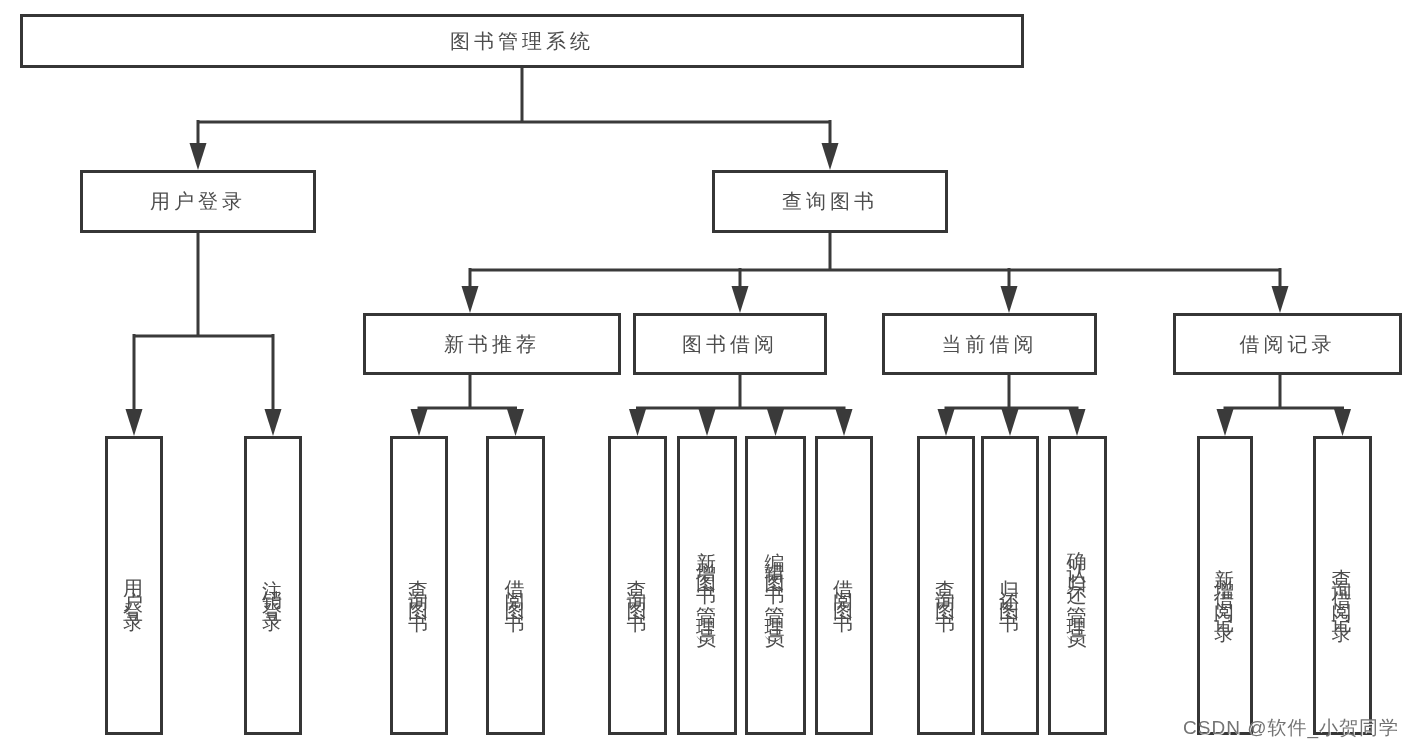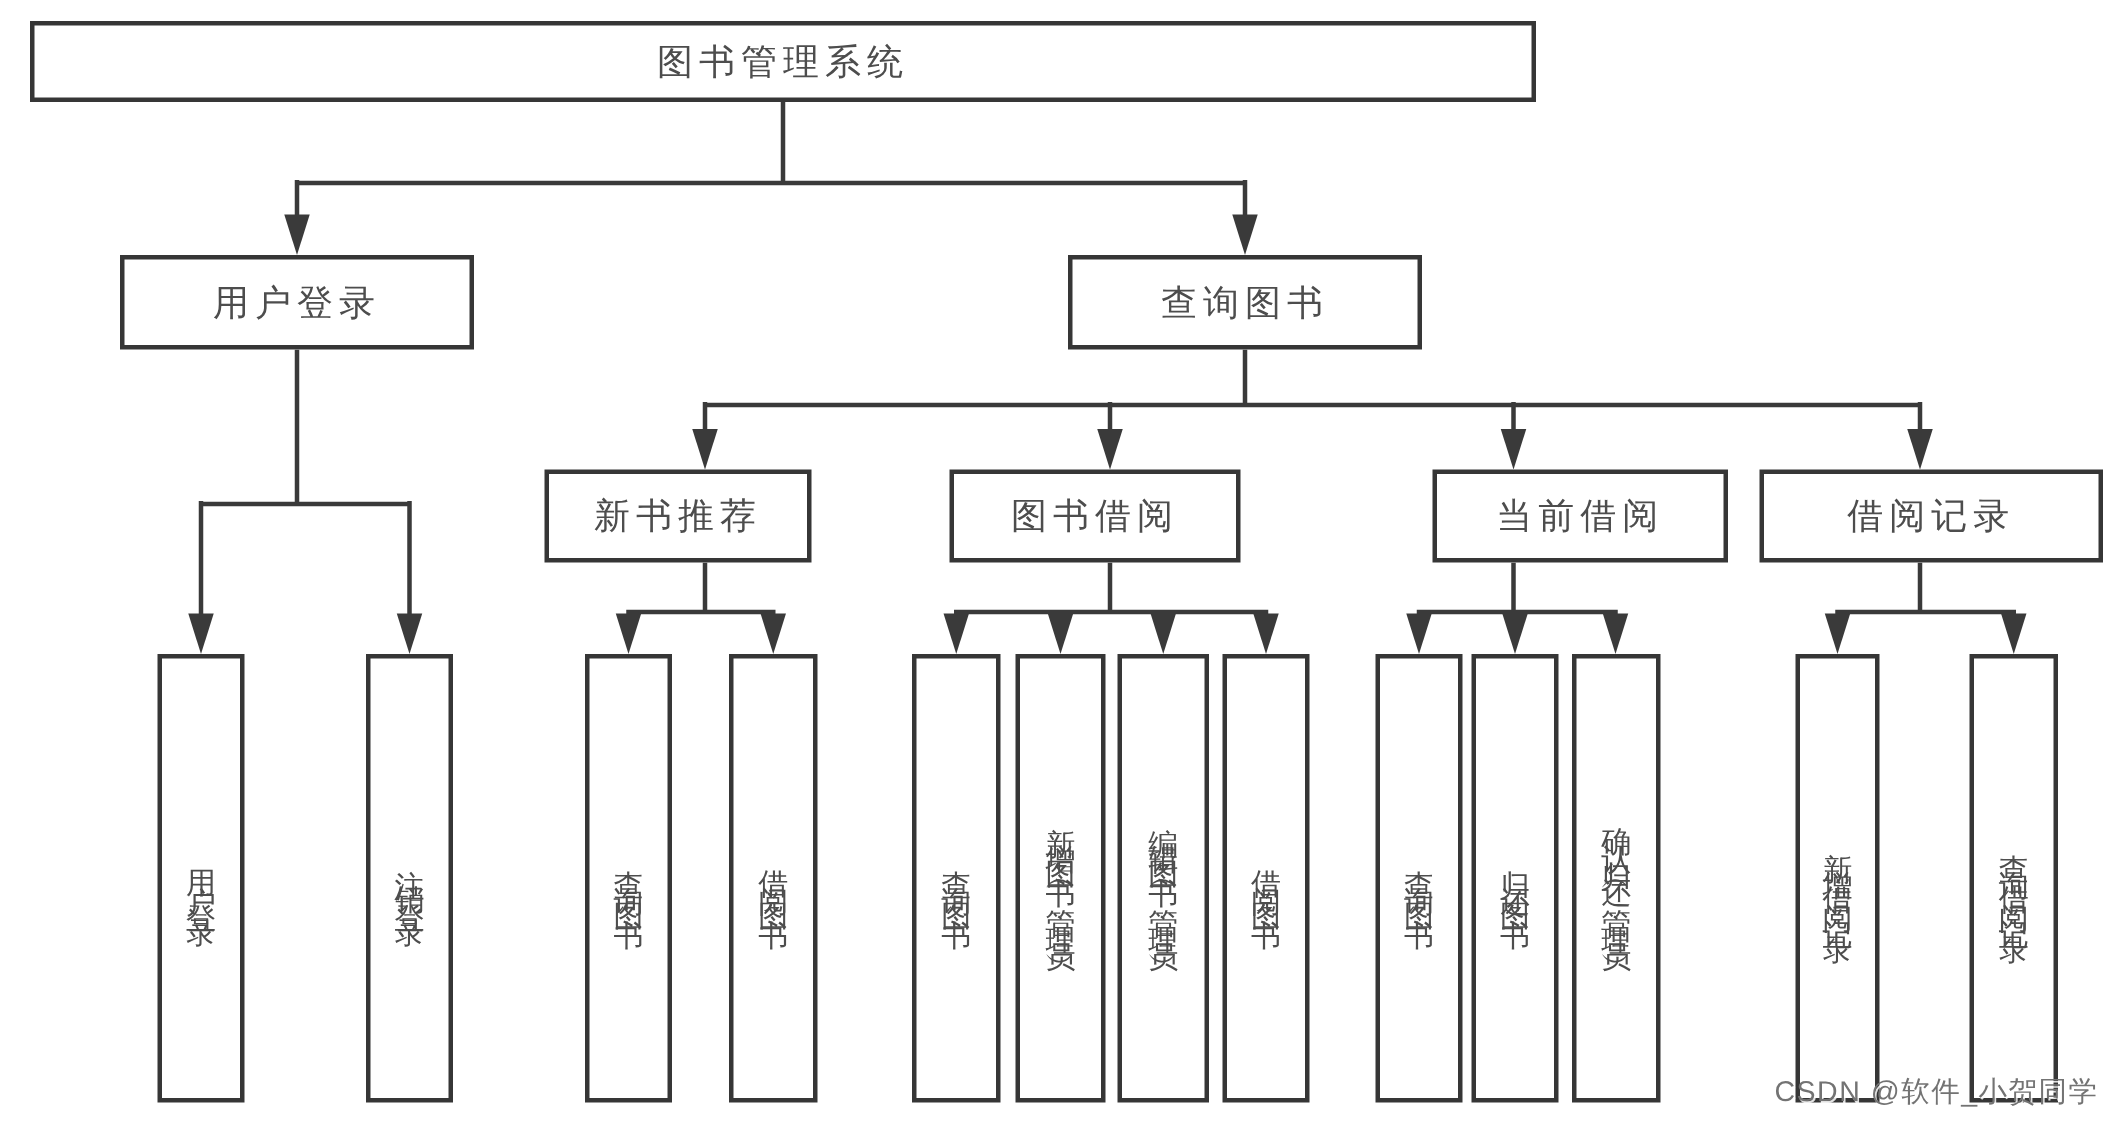--- a/index.html
+++ b/index.html
@@ -14,21 +14,21 @@
     font-family:"Liberation Sans", sans-serif;
     overflow:hidden;
   }
   .canvas{position:relative;width:1405px;height:747px;background:#ffffff;}
   svg.connectors{position:absolute;left:0;top:0;width:1405px;height:747px;}
   .node{
     position:absolute;
     background:#ffffff;
     border:3px solid var(--border);
     display:flex;align-items:center;justify-content:center;
-    font-size:24px;letter-spacing:4px;color:var(--text);
+    font-size:20px;letter-spacing:4px;color:var(--text);
     white-space:nowrap;
   }
   .node.root{left:20px;top:14px;width:1004px;height:54px;}
   .node.lv2{top:170px;width:236px;height:63px;}
   .node.lv3{top:313px;height:62px;}
   .leaf{
     position:absolute;top:436px;height:299px;
     background:#ffffff;border:3px solid var(--border);
     display:flex;align-items:center;justify-content:center;
   }
@@ -95,23 +95,23 @@
       <polygon points="1216.5,409 1233.5,409 1225,436"></polygon>
       <polygon points="1334,409 1351,409 1342.5,436"></polygon>
     </g>
   </svg>
 
   <div class="node root">图书管理系统</div>
 
   <div class="node lv2" style="left:80px">用户登录</div>
   <div class="node lv2" style="left:712px">查询图书</div>
 
-  <div class="node lv3" style="left:363px;width:178px">新书推荐</div>
+  <div class="node lv3" style="left:363px;width:258px">新书推荐</div>
   <div class="node lv3" style="left:633px;width:194px">图书借阅</div>
-  <div class="node lv3" style="left:955px;width:197px">当前借阅</div>
+  <div class="node lv3" style="left:882px;width:215px">当前借阅</div>
   <div class="node lv3" style="left:1173px;width:229px">借阅记录</div>
 
   <div class="leaf" style="left:105px;width:58px">
     <span class="vtext">用户登录</span>
   </div>
   <div class="leaf" style="left:244px;width:58px">
     <span class="vtext">注销登录</span>
   </div>
 
   <div class="leaf" style="left:390px;width:58px">

